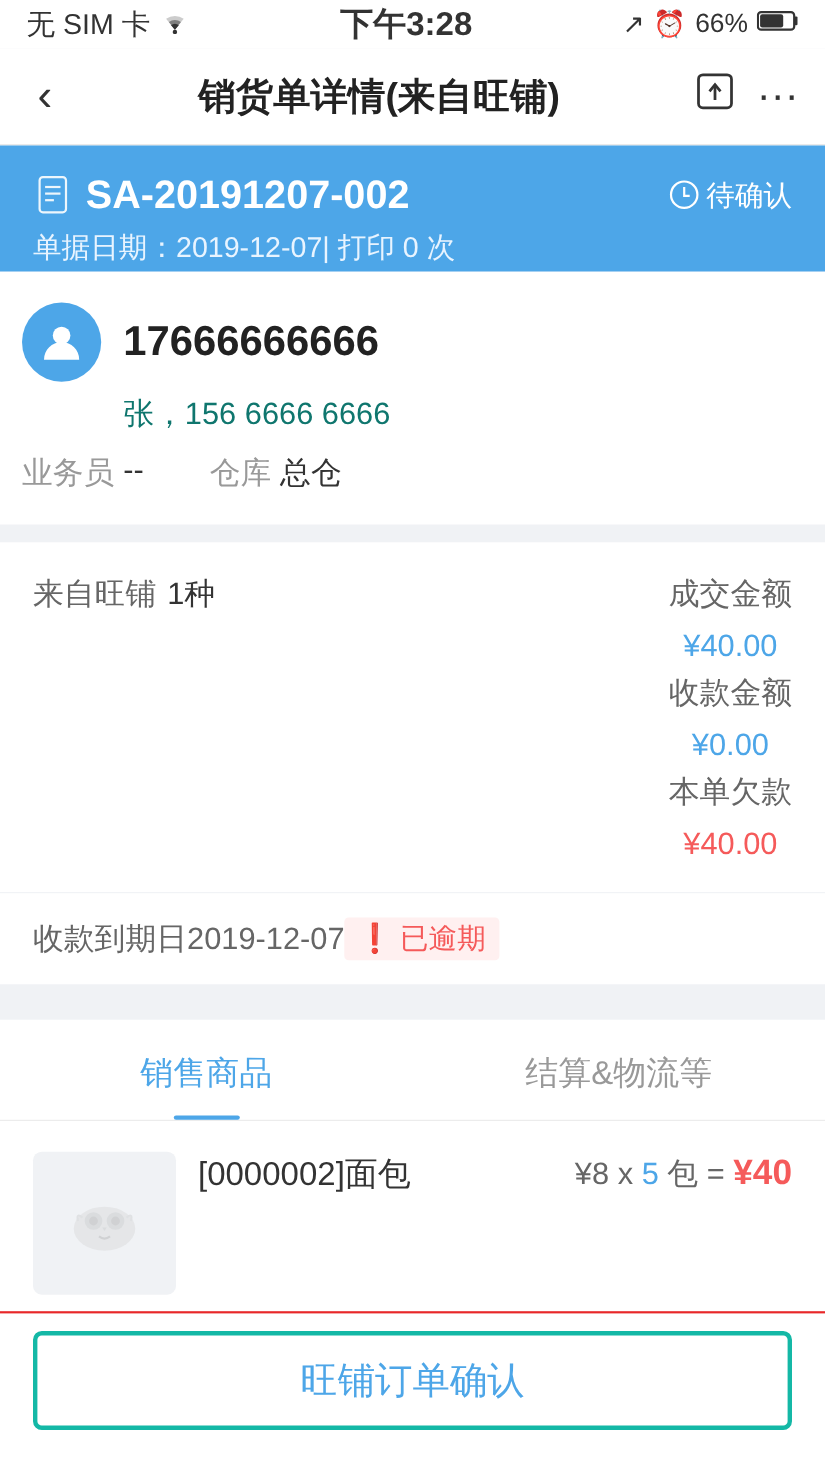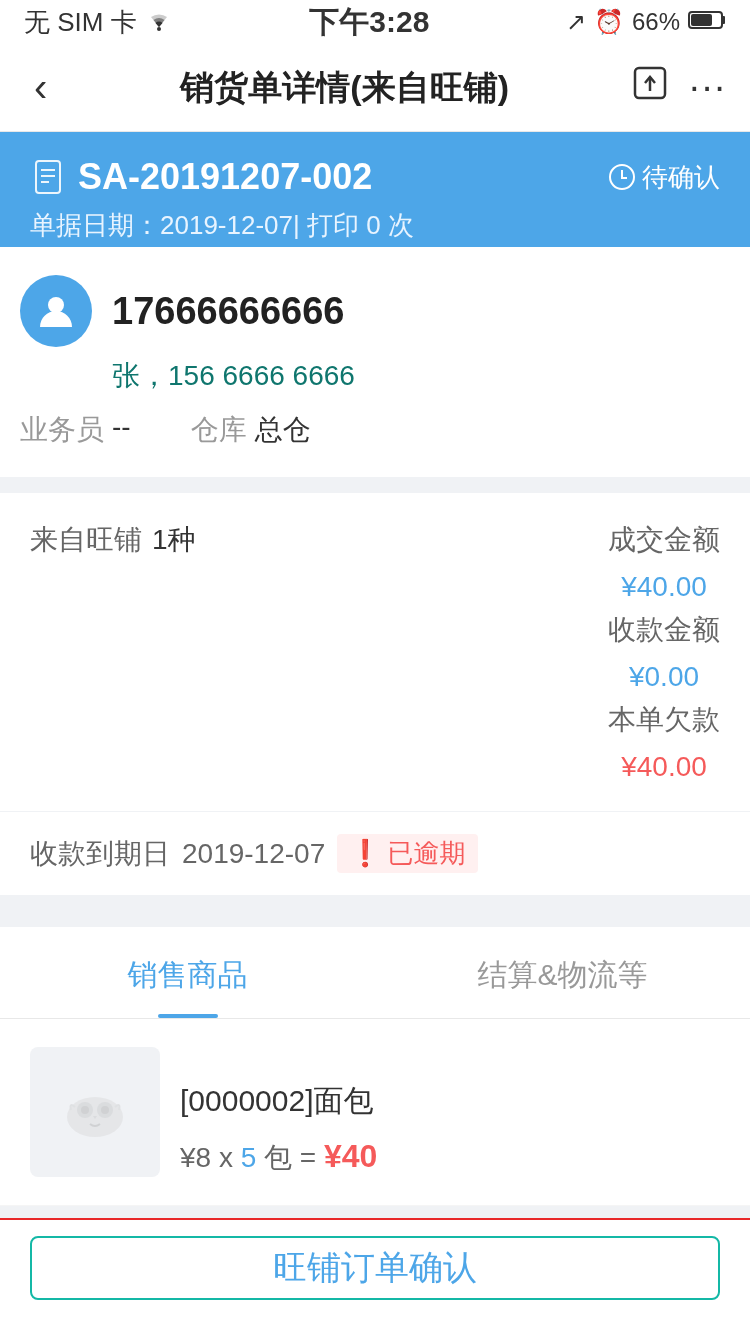--- a/index.html
+++ b/index.html
@@ -183,21 +183,20 @@
     .amount-red { color: #f55a5a; font-weight: 500; }
 
     
     .payment-due {
       background: #fff;
       padding: 22px 30px;
       font-size: 28px;
       color: #666;
       display: flex;
       align-items: center;
-      gap: 12px;
       border-top: 1px solid #f0f2f5;
     }
     .overdue-badge {
       background: #fff0f0;
       color: #f55a5a;
       border-radius: 4px;
       padding: 2px 12px;
       font-size: 26px;
       display: flex;
       align-items: center;
@@ -255,22 +254,21 @@
       display: flex;
       align-items: center;
       justify-content: center;
       flex-shrink: 0;
       color: #ccc;
       font-size: 50px;
     }
     .product-info {
       flex: 1;
       display: flex;
-      flex-direction: column;
-      justify-content: flex-end;
+      justify-content: space-between;
       gap: 16px;
     }
     .product-name {
       font-size: 30px;
       color: #333;
       font-weight: 500;
     }
     .product-price-row {
       font-size: 28px;
       color: #666;
@@ -289,23 +287,23 @@
       position: fixed;
       bottom: 0;
       left: 0;
       width: 750px;
       background: #fff;
       padding: 16px 30px 34px;
       border-top: 2px solid #e8282a;
     }
     .confirm-btn {
       width: 100%;
-      height: 64px;
-      background: #fff;
-      border: 2px solid #14b8a6;
+      height: 90px;
+      background: #fff;
+      border: 4px solid #14b8a6;
       border-radius: 8px;
       font-size: 34px;
       color: #4da6e8;
       font-weight: 500;
       cursor: pointer;
       display: flex;
       align-items: center;
       justify-content: center;
     }
 

